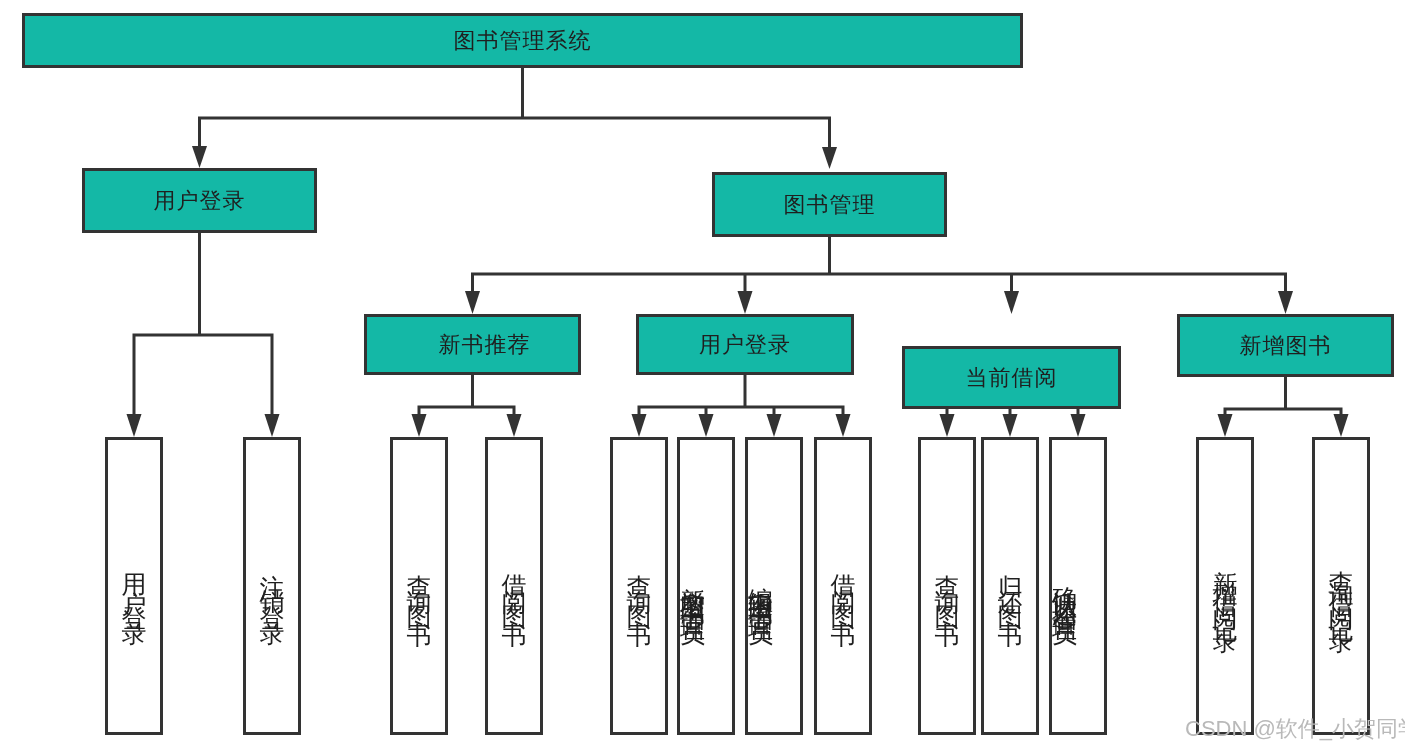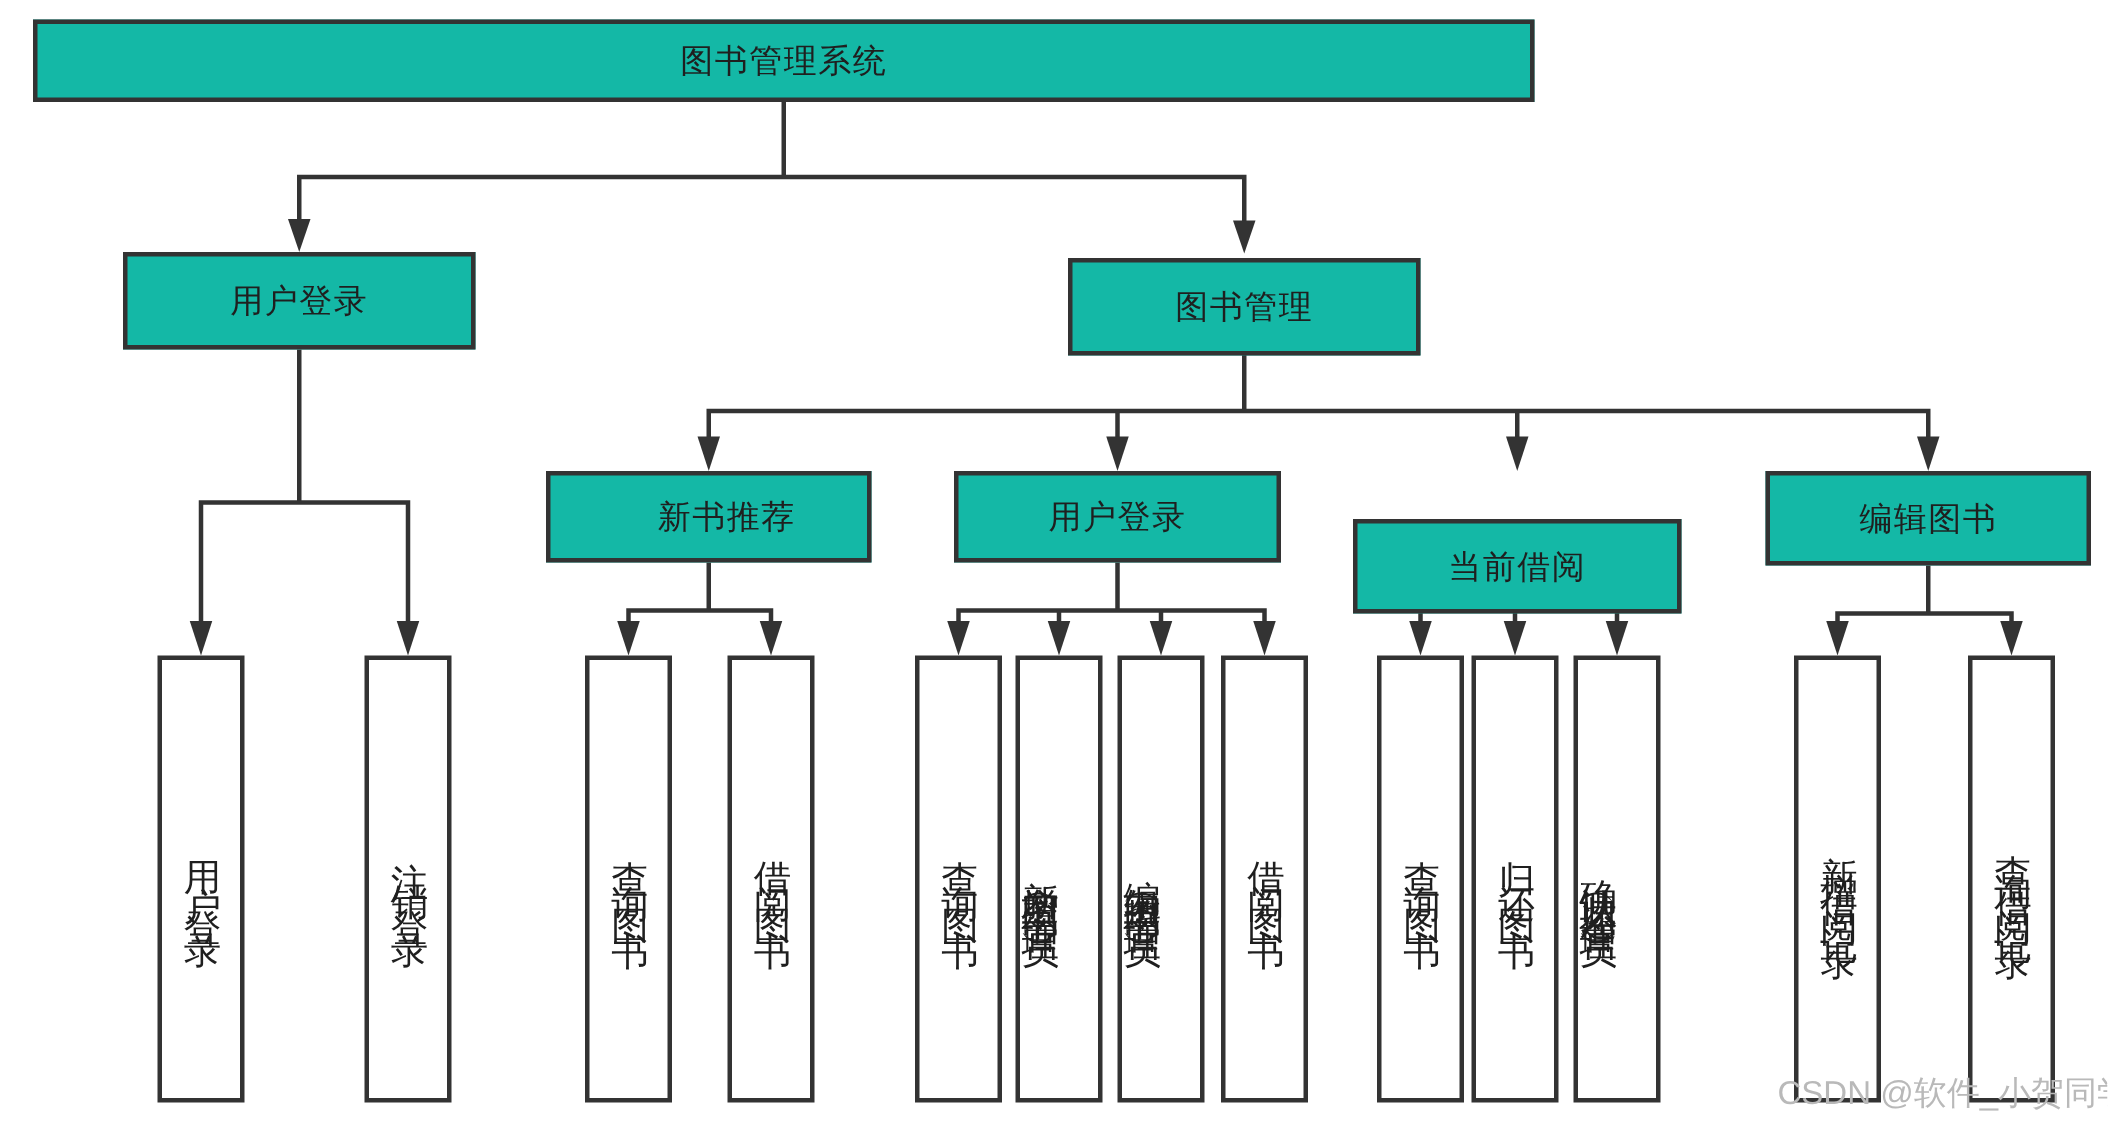--- a/index.html
+++ b/index.html
@@ -141,21 +141,21 @@
   <div class="node" style="left:364px; top:314px; width:217px; height:61px;padding-left:24px;">
     <span>新书推荐</span>
   </div>
   <div class="node" style="left:636px; top:314px; width:218px; height:61px;">
     <span>用户登录</span>
   </div>
   <div class="node" style="left:902px; top:314px; width:219px; height:63px;margin-top:32px;">
     <span>当前借阅</span>
   </div>
   <div class="node" style="left:1177px; top:314px; width:217px; height:63px;">
-    <span>编辑图书</span>
+    <span>新增图书</span>
   </div>
 
   <div class="leaf" style="left:105px;">
     <span class="vtext vt-short">用户登录</span>
   </div>
   <div class="leaf" style="left:243px;">
     <span class="vtext vt-short">注销登录</span>
   </div>
 
   <div class="leaf" style="left:390px;">

